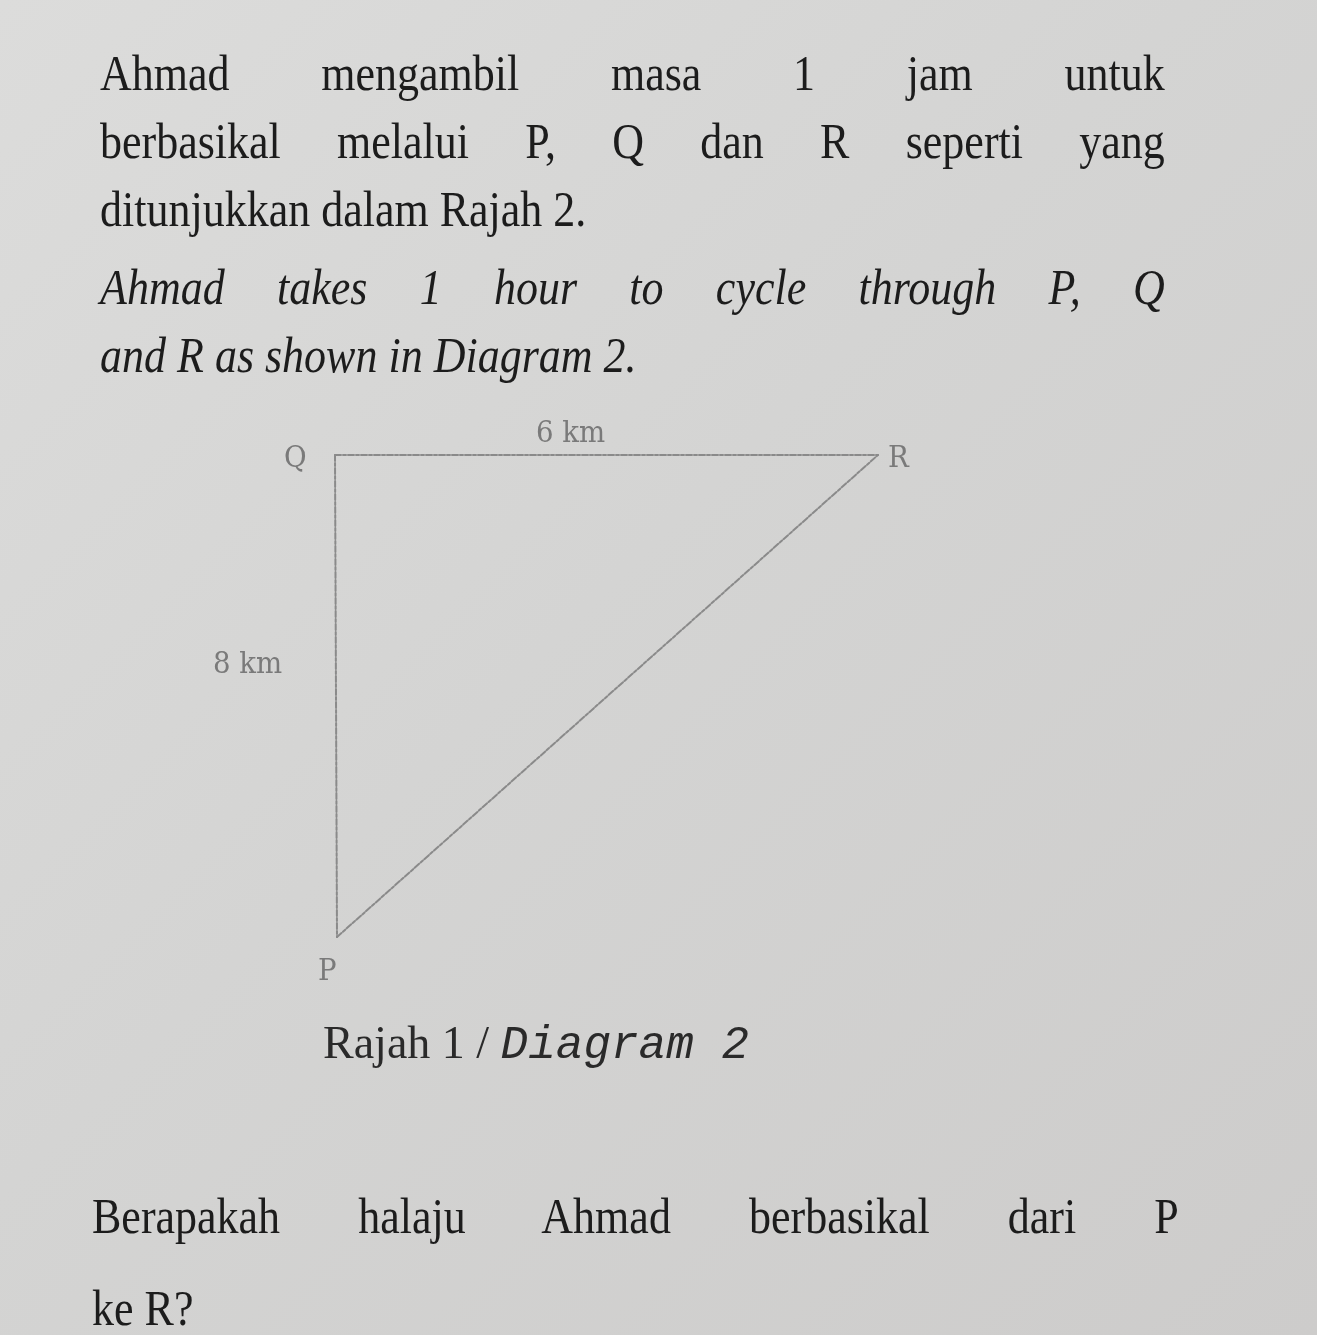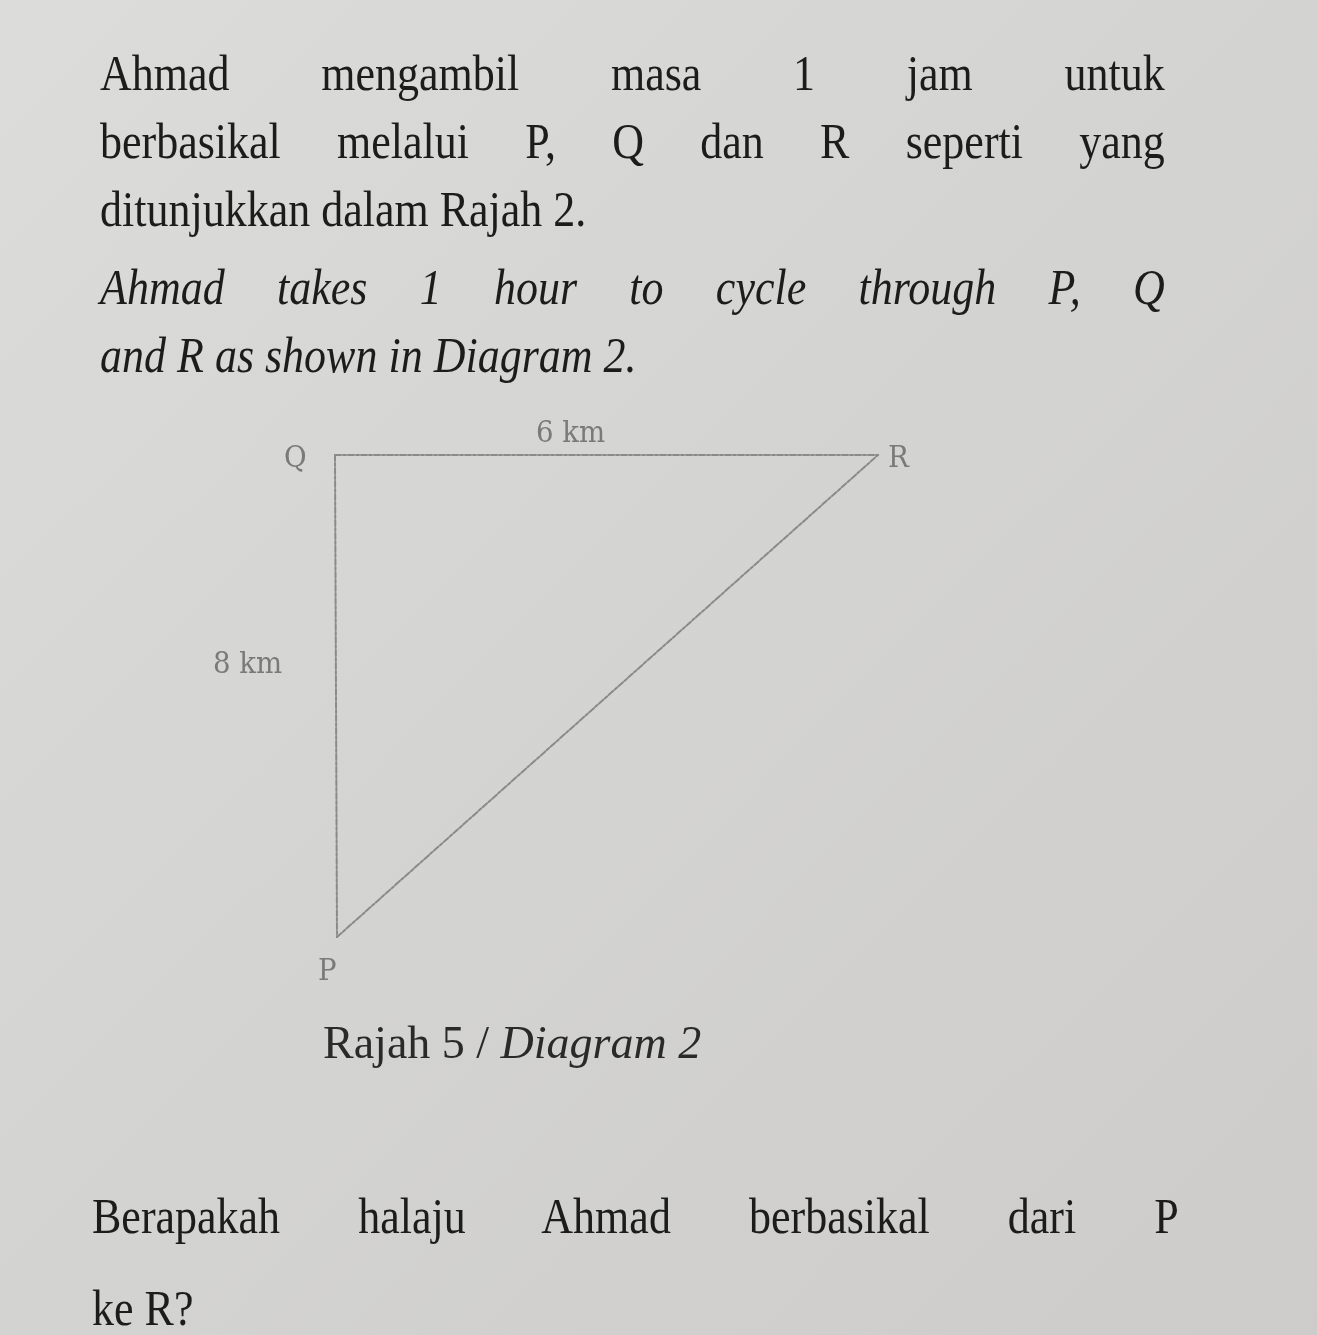--- a/index.html
+++ b/index.html
@@ -70,20 +70,21 @@
       position: absolute;
       left: 323px;
       top: 1020px;
       font-size: 46px;
       line-height: 1;
       color: #2a2a2a;
       white-space: nowrap;
     }
     .caption .en {
       font-style: italic;
+      font-family: Liberation Mono, monospace;
     }
     .question {
       position: absolute;
       left: 92px;
       top: 1170px;
       width: 1235px;
       font-size: 50px;
       line-height: 92px;
       margin: 0;
       transform: scaleX(0.88);
@@ -112,19 +113,19 @@
   </g>
 </svg>
 
 <span class="diagram-label" style="left:284px; top:442px;">Q</span>
 <span class="diagram-label" style="left:888px; top:442px;">R</span>
 <span class="diagram-label" style="left:318px; top:955px;">P</span>
 <span class="diagram-label" style="left:536px; top:417px;">6 km</span>
 <span class="diagram-label" style="left:213px; top:648px;">8 km</span>
 
 <div class="caption">
-  <span>Rajah 5 / </span><span class="en">Diagram 2</span>
+  <span>Rajah 1 / </span><span class="en">Diagram 2</span>
 </div>
 
 <div class="question">
   <span class="line justify-line" style="height:92px;">Berapakah halaju Ahmad berbasikal dari P</span>
   <span class="line left-line" style="height:92px;">ke R?</span>
 </div>
 
 </body></html>

